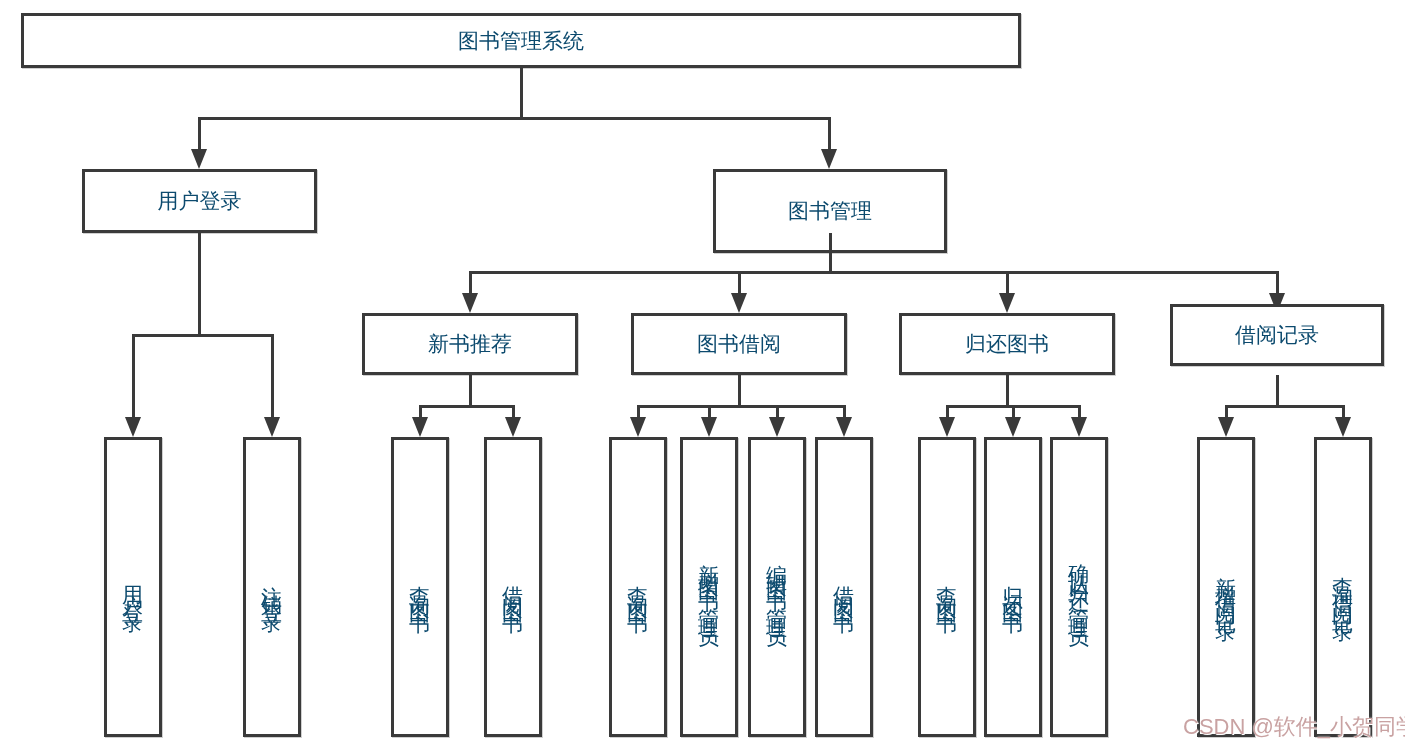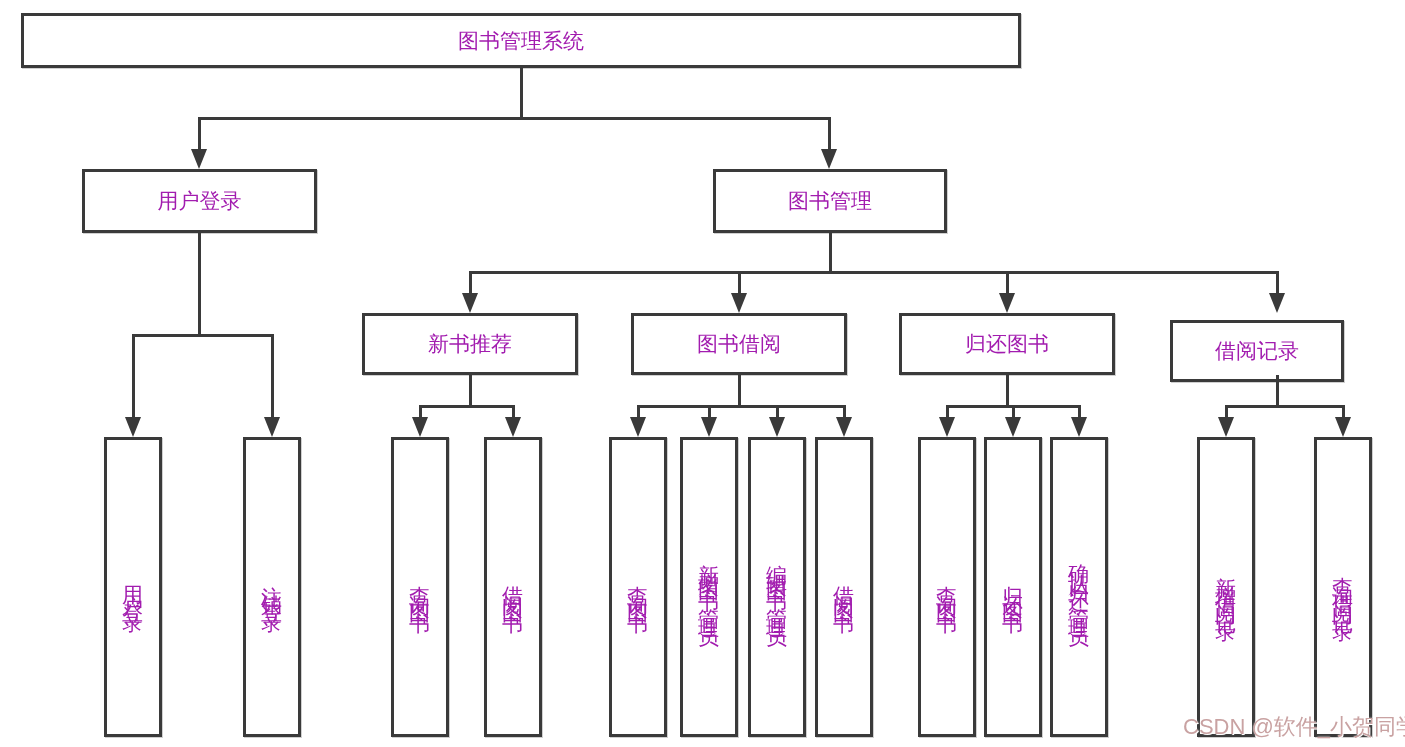--- a/index.html
+++ b/index.html
@@ -9,21 +9,21 @@
     background:#ffffff;
     font-family:"Liberation Sans","DejaVu Sans",sans-serif;
     overflow:hidden;
   }
   .box{
     position:absolute;
     box-sizing:border-box;
     background:#ffffff;
     border:3px solid #3a3a3a;
     display:flex;align-items:center;justify-content:center;
-    color:#a21caf;
+    color:#0c4a6e;
     font-size:21px;
     box-shadow:1px 1px 0 rgba(120,120,120,.35);
   }
   .vtext{
     writing-mode:vertical-rl;
     text-orientation:mixed;
     letter-spacing:9px;
     line-height:1;
     white-space:nowrap;
   }
@@ -58,21 +58,21 @@
   <div class="vline" style="left:519.5px;top:68px;height:50px"></div>
   <div class="hline" style="left:197.5px;top:116.5px;width:633px"></div>
   <div class="vline" style="left:197.5px;top:117px;height:32px"></div>
   <div class="ahead" style="left:191px;top:149px"></div>
   <div class="vline" style="left:827.5px;top:117px;height:32px"></div>
   <div class="ahead" style="left:821px;top:149px"></div>
 
   <div class="box" style="left:82px;top:169px;width:235px;height:64px">
     <span>用户登录</span>
   </div>
-  <div class="box" style="left:713px;top:169px;width:234px;height:64px">
+  <div class="box" style="left:713px;top:169px;width:234px;height:84px">
     <span>图书管理</span>
   </div>
 
   <div class="vline" style="left:197.5px;top:233px;height:102px"></div>
   <div class="hline" style="left:131.5px;top:333.5px;width:142px"></div>
   <div class="vline" style="left:131.5px;top:334px;height:83px"></div>
   <div class="ahead" style="left:125px;top:417px"></div>
   <div class="vline" style="left:270.5px;top:334px;height:83px"></div>
   <div class="ahead" style="left:264px;top:417px"></div>
 
@@ -89,21 +89,21 @@
 
   <div class="box" style="left:362px;top:313px;width:216px;height:62px">
     <span>新书推荐</span>
   </div>
   <div class="box" style="left:631px;top:313px;width:216px;height:62px">
     <span>图书借阅</span>
   </div>
   <div class="box" style="left:899px;top:313px;width:216px;height:62px">
     <span>归还图书</span>
   </div>
-  <div class="box" style="left:1170px;top:320px;width:174px;height:62px">
+  <div class="box" style="left:1170px;top:304px;width:214px;height:62px">
     <span>借阅记录</span>
   </div>
 
   <div class="vline" style="left:468.5px;top:375px;height:31px"></div>
   <div class="hline" style="left:418.5px;top:405px;width:96px"></div>
   <div class="vline" style="left:418.5px;top:405px;height:12px"></div>
   <div class="ahead" style="left:412px;top:417px"></div>
   <div class="vline" style="left:511.5px;top:405px;height:12px"></div>
   <div class="ahead" style="left:505px;top:417px"></div>
 

